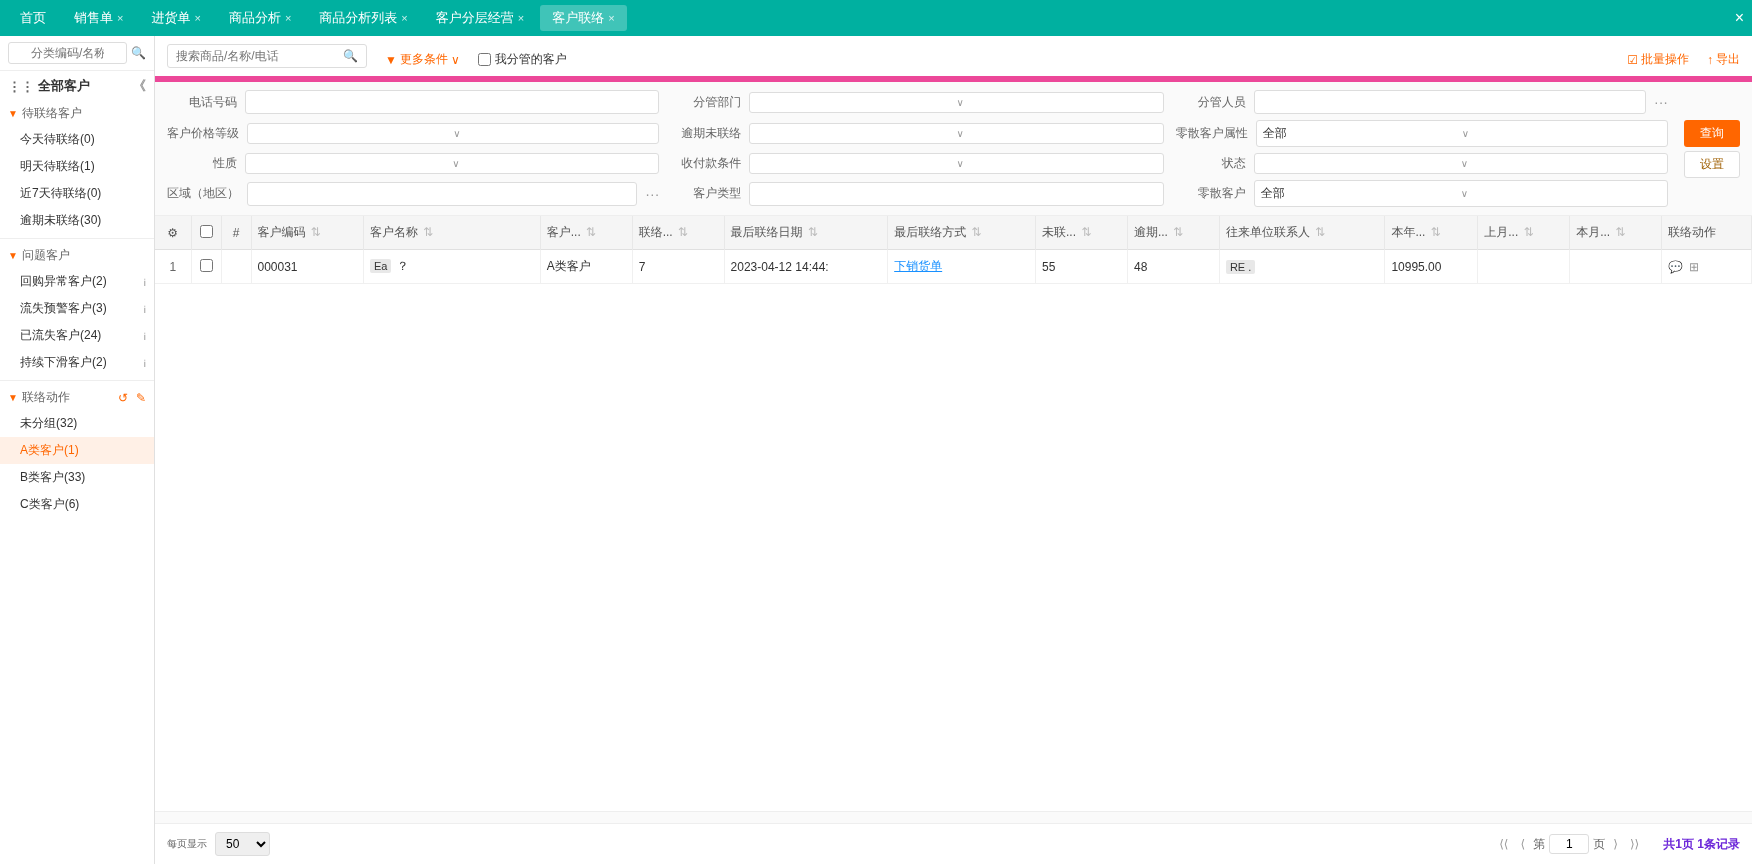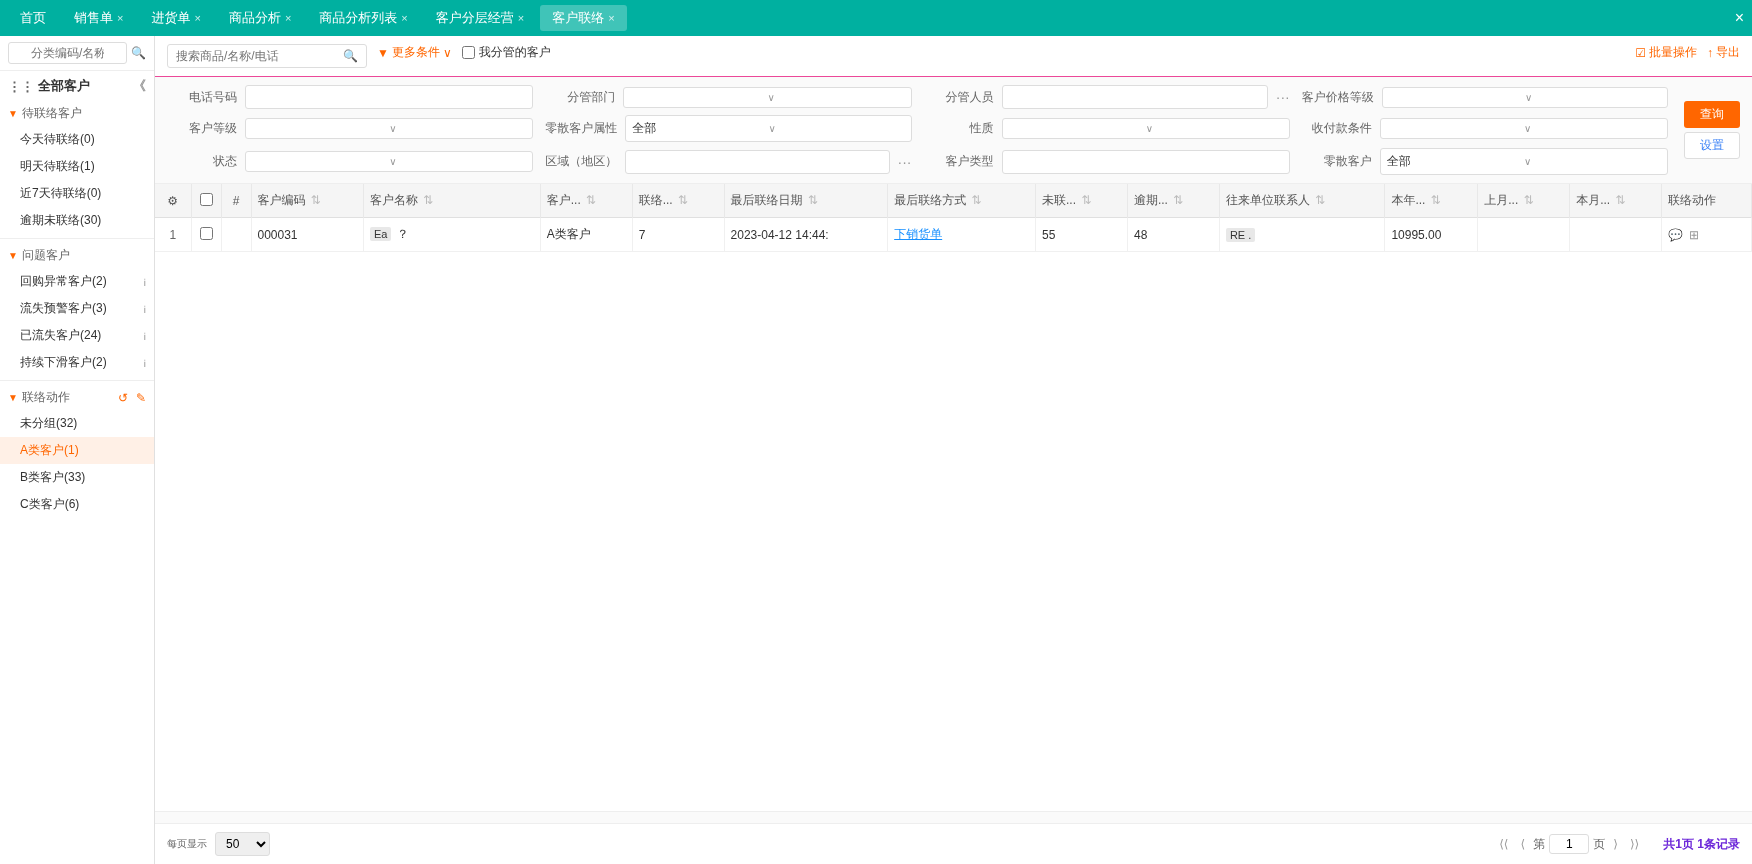--- a/index.html
+++ b/index.html
@@ -102,24 +102,24 @@
       flex: 1;
       display: flex;
       flex-direction: column;
       background: #fff;
       overflow: hidden;
     }
 
     
     .filter-bar {
       padding: 8px 12px;
-      border-bottom: 1px solid #ec4899;
-      display: flex;
-      align-items: flex-start;
-      gap: 10px;
+      border-bottom: 6px solid #ec4899;
+      display: flex;
+      align-items: flex-end;
+      gap: 18px;
       background: #fff;
     }
     .filter-search {
       display: flex;
       align-items: center;
       border: 1px solid #ddd;
       border-radius: 3px;
       padding: 4px 8px;
       background: #fff;
       width: 200px;
@@ -204,21 +204,21 @@
       background: #f60;
       color: #fff;
       border: none;
       border-radius: 3px;
       padding: 5px 16px;
       font-size: 12px;
       cursor: pointer;
     }
     .settings-btn {
       background: #fff;
-      color: #3b82f6;
+      color: #a16207;
       border: 1px solid #ddd;
       border-radius: 3px;
       padding: 4px 12px;
       font-size: 12px;
       cursor: pointer;
     }
 
     
     .table-container {
       flex: 1;
@@ -428,21 +428,21 @@
         <span>☑</span>
         <span>批量操作</span>
       </div>
       <div class="export-btn">
         <span>↑</span>
         <span>导出</span>
       </div>
     </div>
 
     <div style="padding: 8px 12px; border-bottom: 1px solid #eee; background: #fafafa; display: flex; gap: 8px;">
-      <div style="flex:1; display:grid; grid-template-columns:1fr 1fr 1fr 1fr; gap: 6px 12px;">
+      <div style="flex:1; display:grid; grid-template-columns:1fr 1fr 1fr; gap: 6px 12px;">
 
         <div class="filter-row">
           <span class="filter-label">电话号码</span>
           <input class="filter-input" type="text" style="">
         </div>
         <div class="filter-row">
           <span class="filter-label">分管部门</span>
           <div class="filter-select">
             <span></span>
             <span class="arrow">∨</span>
@@ -455,21 +455,21 @@
         </div>
 
         <div class="filter-row">
           <span class="filter-label">客户价格等级</span>
           <div class="filter-select">
             <span></span>
             <span class="arrow">∨</span>
           </div>
         </div>
         <div class="filter-row">
-          <span class="filter-label">客户等级</span>
+          <span class="filter-label">逾期未联络</span>
           <div class="filter-select">
             <span></span>
             <span class="arrow">∨</span>
           </div>
         </div>
         <div class="filter-row">
           <span class="filter-label">零散客户属性</span>
           <div class="filter-select">
             <span>全部</span>
             <span class="arrow">∨</span>

